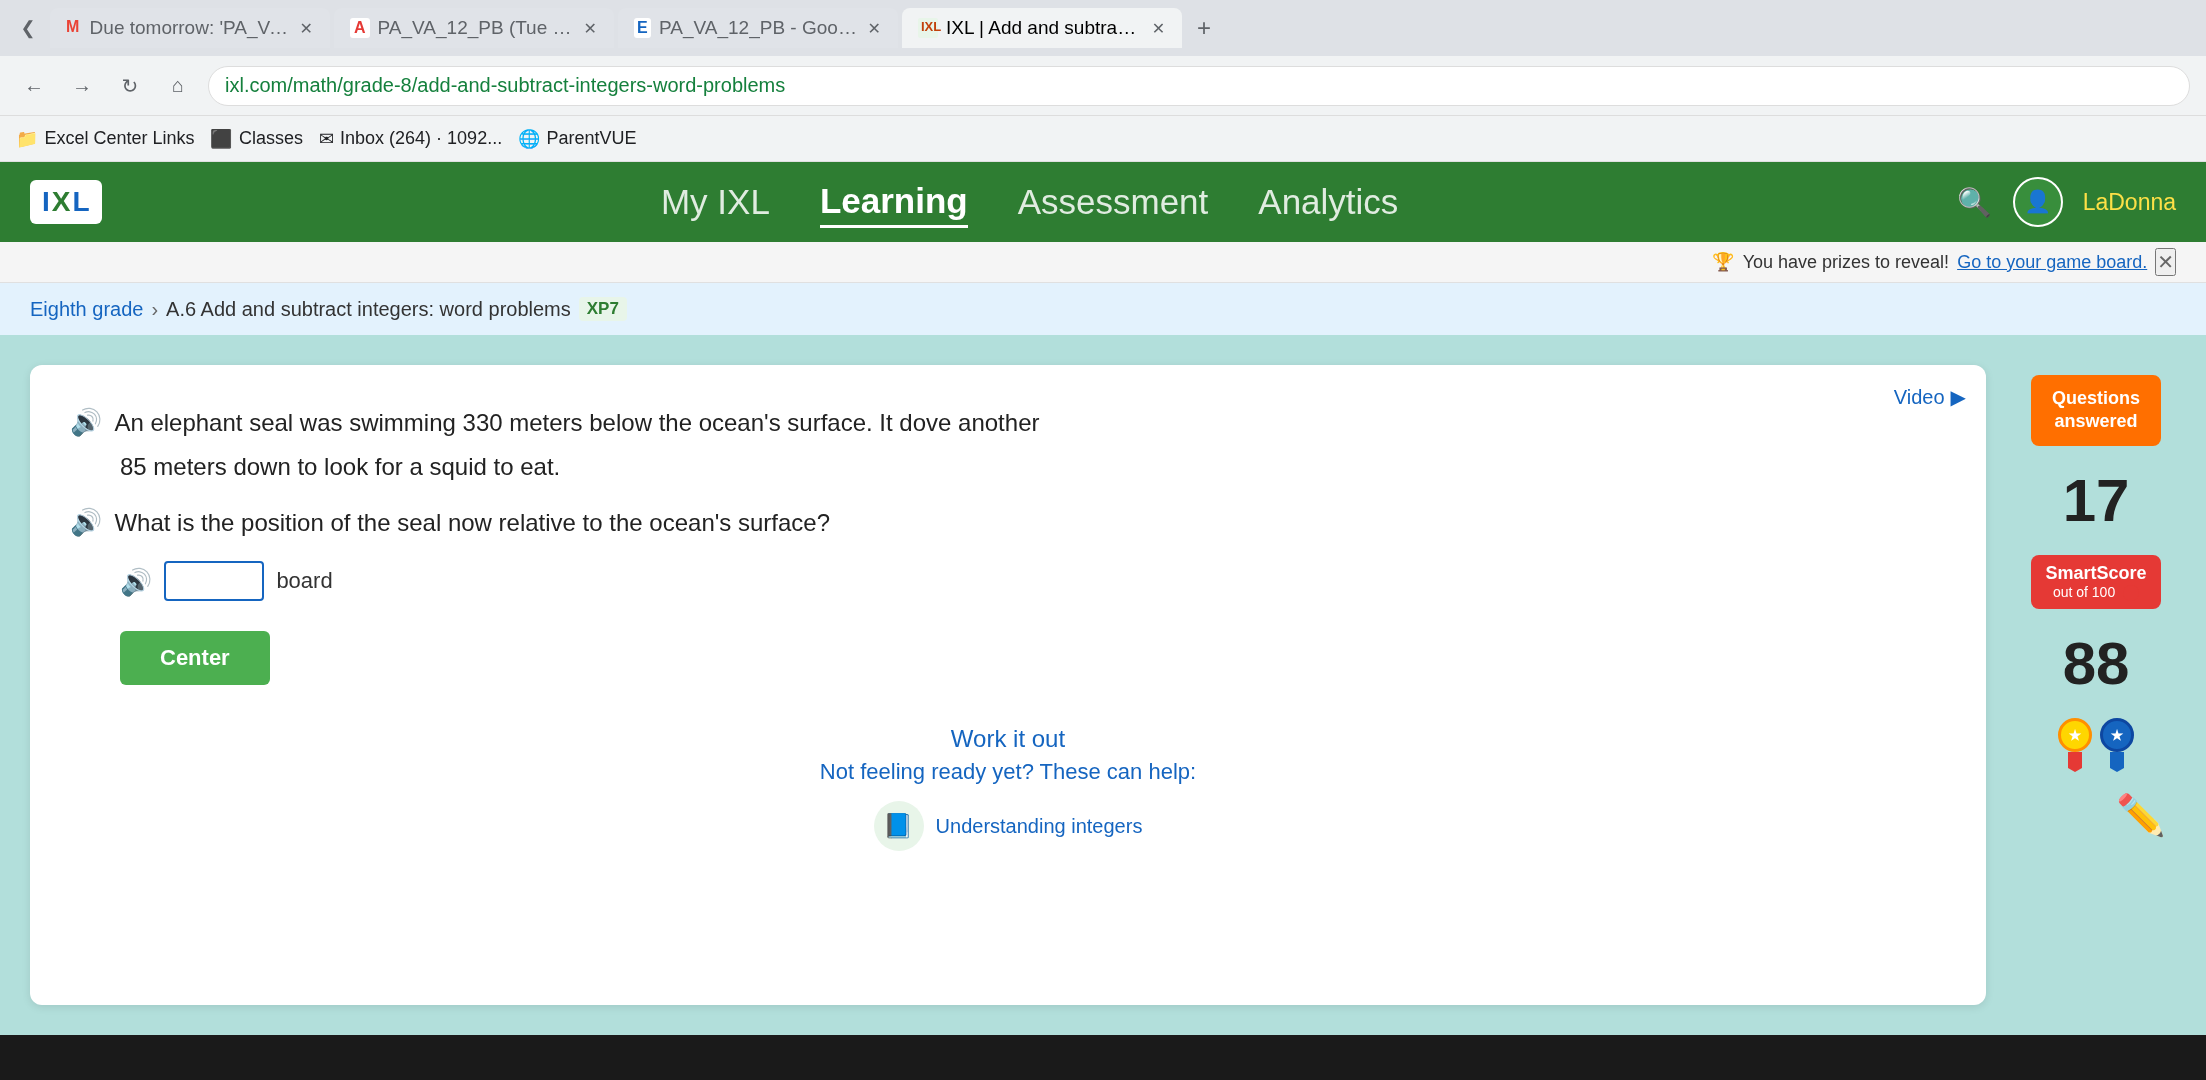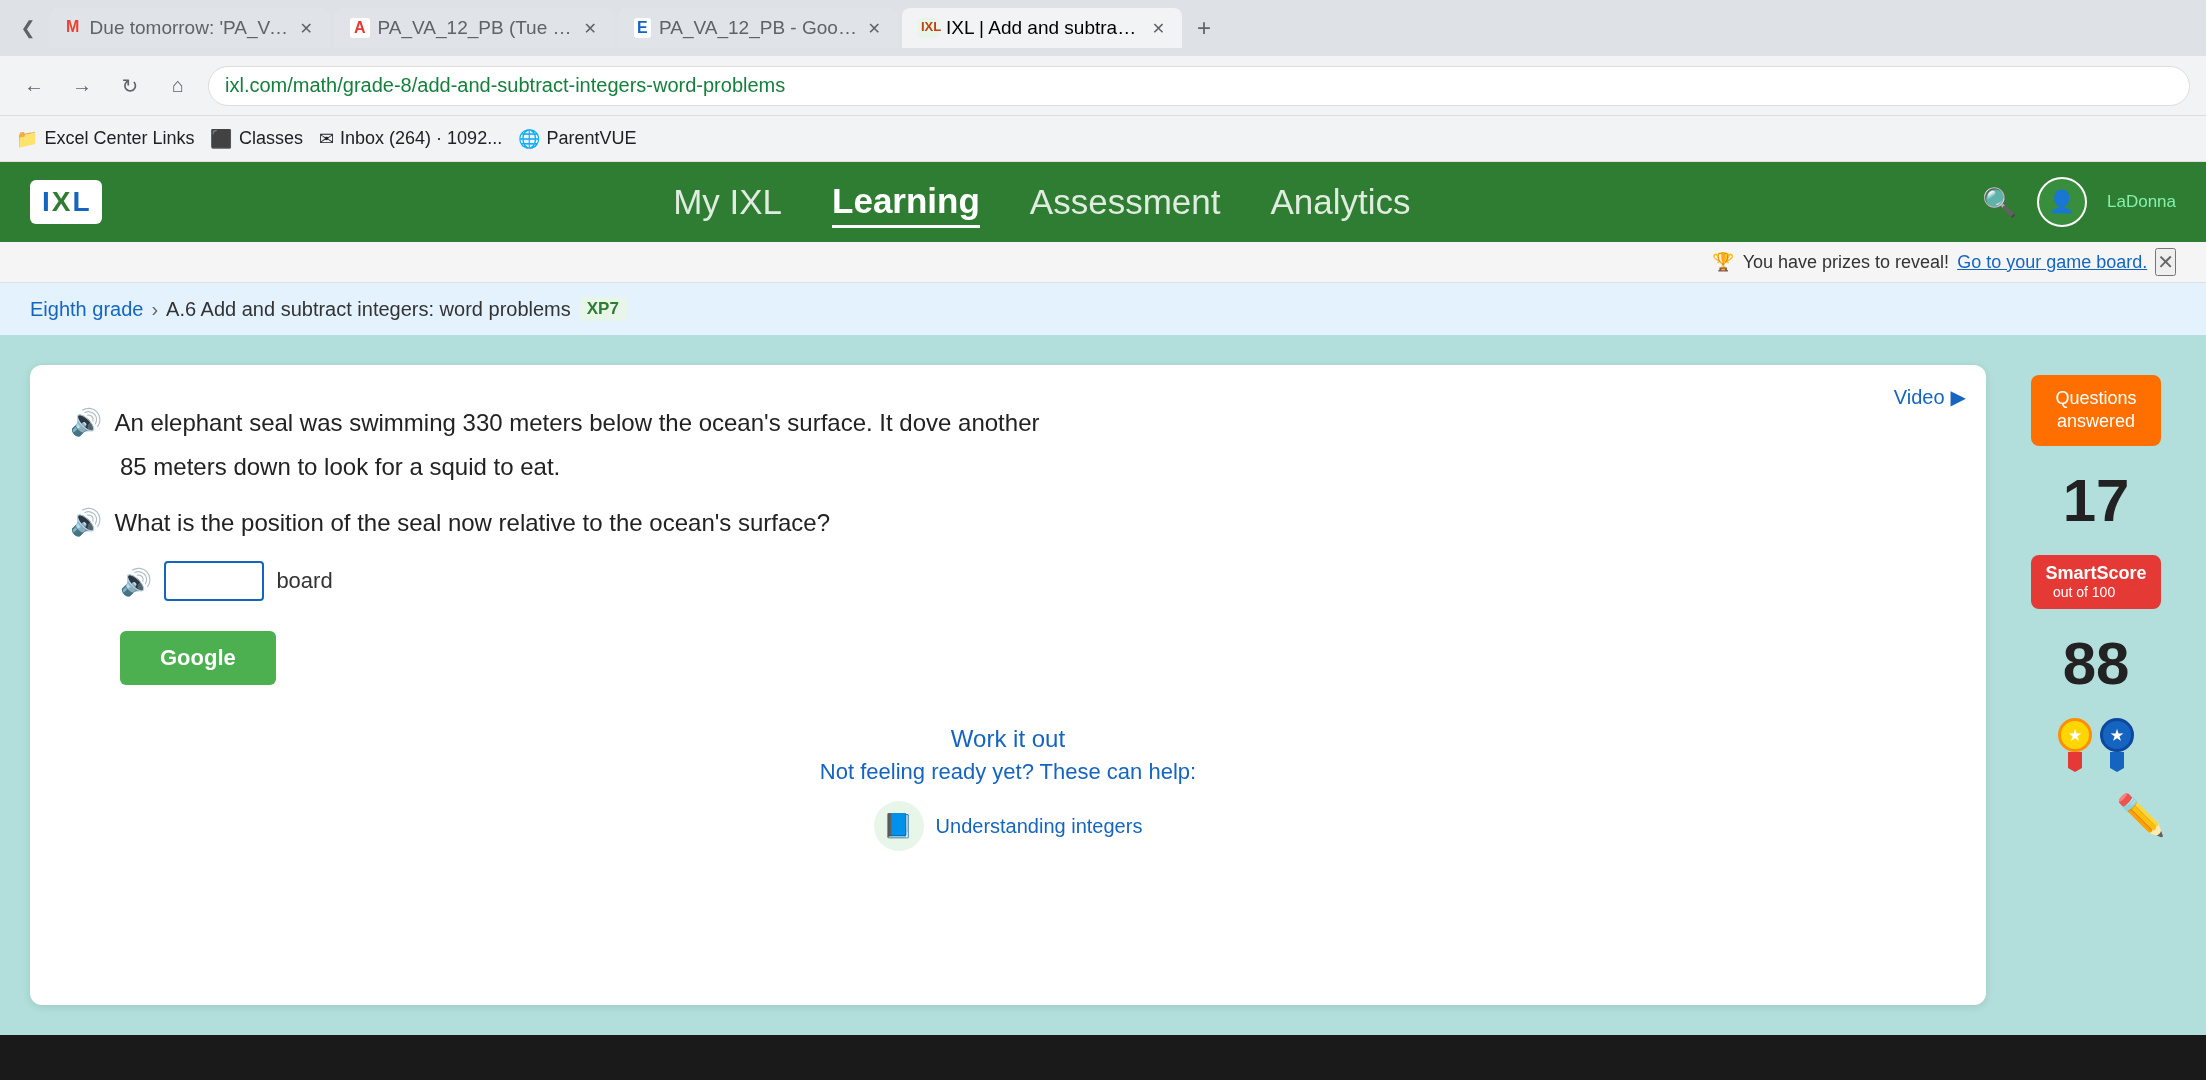--- a/index.html
+++ b/index.html
@@ -128,21 +128,21 @@
     .search-icon-btn {
       background: transparent; border: none; cursor: pointer;
       color: white; font-size: 28px;
     }
     .user-avatar {
       width: 50px; height: 50px; border-radius: 50%;
       background: #388e3c; border: 2px solid white;
       display: flex; align-items: center; justify-content: center;
       color: white; font-size: 22px; cursor: pointer;
     }
-    .user-name { color: #86efac; font-size: 17px; cursor: pointer; }
+    .user-name { color: #fde047; font-size: 23px; cursor: pointer; }
 
     
     .prize-banner {
       background: #f5f5f5;
       display: flex; align-items: center;
       justify-content: flex-end;
       padding: 6px 30px;
       font-size: 18px;
       gap: 8px;
       border-bottom: 1px solid #e0e0e0;
@@ -232,21 +232,21 @@
       align-items: center;
       gap: 20px;
       padding-top: 10px;
     }
 
     .questions-answered-btn {
       background: #ff6f00; color: white;
       border: none; border-radius: 8px;
       padding: 12px 16px; font-size: 18px;
       cursor: pointer; text-align: center;
-      font-weight: normal; line-height: 1.3;
+      font-weight: bold; line-height: 1.3;
       width: 130px;
     }
 
     .questions-count {
       font-size: 60px; font-weight: bold; color: #222;
       text-align: center;
     }
 
     .smart-score-badge {
       background: #e53935; color: white;
@@ -412,21 +412,21 @@
         <span class="audio-icon">🔊</span>
         <span class="question-text" style="margin:0;">What is the position of the seal now relative to the ocean's surface?</span>
       </div>
 
       <div class="answer-area">
         <span class="audio-icon">🔊</span>
         <input class="answer-input" type="text" placeholder="" style="">
         <span class="answer-unit">board</span>
       </div>
 
-      <button class="submit-btn">Google</button>
+      <button class="submit-btn">Center</button>
 
       <div class="work-it-out">
         <div style="font-size:24px; font-weight:500;">Work it out</div>
         <div style="margin-top:6px;">Not feeling ready yet? These can help:</div>
         <div style="display:flex; align-items:center; gap:12px; margin-top:16px; justify-content:center;">
           <div style="width:50px; height:50px; border-radius:50%; background:#e8f5e9; display:flex; align-items:center; justify-content:center;">
             <span style="font-size:24px;">📘</span>
           </div>
           <span style="color:#1565c0; font-size:20px;">Understanding integers</span>
         </div>

